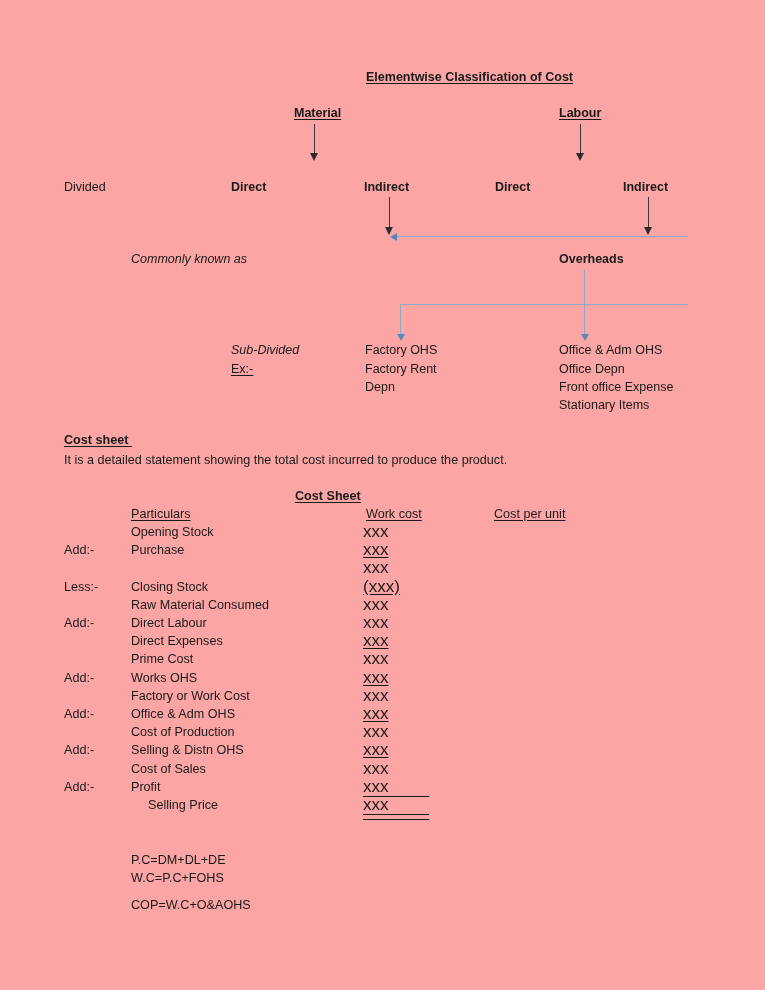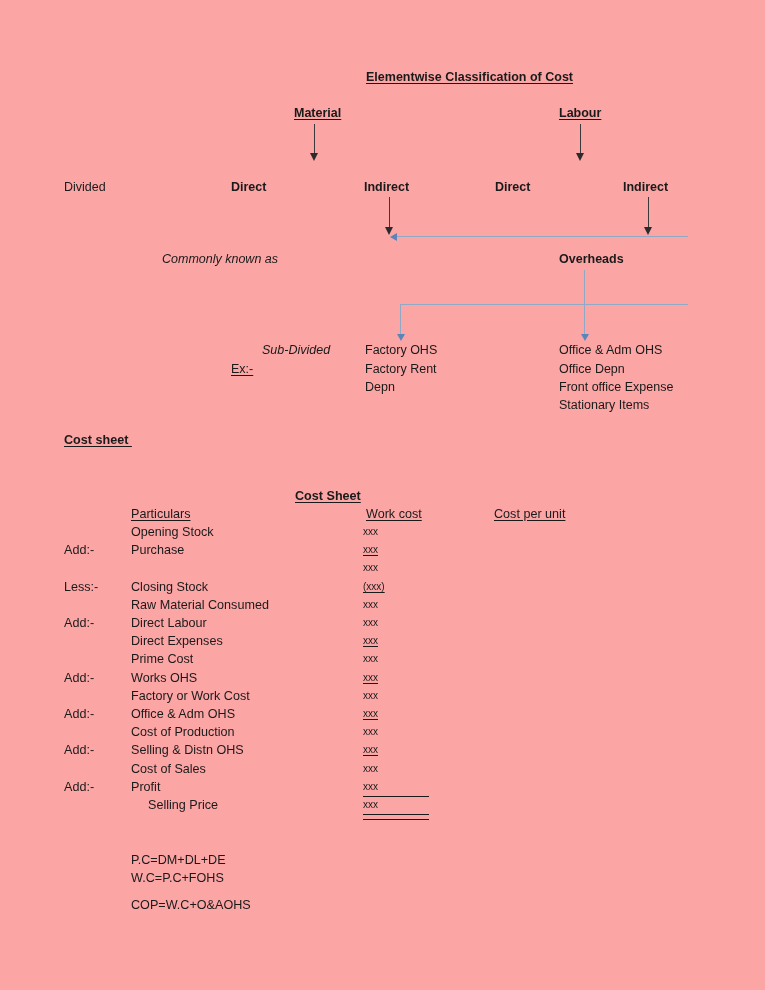--- a/index.html
+++ b/index.html
@@ -17,21 +17,21 @@
     width: 765px;
     height: 990px;
     background: #fca5a5;
     overflow: hidden;
   }
   .abs { position: absolute; white-space: pre; }
 
   
   .t      { font-size: 12.5px; line-height: 14px; color: #1a1a1a; }
   .bold   { font-weight: bold; }
-  .ital   { font-style: italic; margin-left: 31px; }
+  .ital   { font-style: italic; }
   .uline  { text-decoration: underline; text-underline-offset: 2px; }
   .body-t { font-size: 12.6px; line-height: 14px; color: #1a1a1a; }
 
   
   .vline-black {
     position: absolute;
     width: 1px;
     background: #3a3a3a;
   }
   .arrowhead-down-black {
@@ -60,21 +60,21 @@
   }
   .arrowhead-left-blue {
     position: absolute;
     width: 0; height: 0;
     border-top: 4px solid transparent;
     border-bottom: 4px solid transparent;
     border-right: 7px solid #5b84bb;
   }
 
   
-  .amt { font-size: 10px; line-height: 14px; color: #1a1a1a; }
+  .amt { font-size: 17px; line-height: 14px; color: #1a1a1a; }
   .amt.u { text-decoration: underline; text-underline-offset: 2px; }
   .rule-single {
     position: absolute;
     height: 1.4px;
     background: #1a1a1a;
   }
   .rule-double {
     position: absolute;
     height: 4px;
     border-top: 1.4px solid #1a1a1a;
@@ -136,20 +136,21 @@
   <div class="abs t" style="left:365px; top:362px;">Factory Rent</div>
   <div class="abs t" style="left:365px; top:380px;">Depn</div>
 
   <div class="abs t" style="left:559px; top:343px;">Office &amp; Adm OHS</div>
   <div class="abs t" style="left:559px; top:362px;">Office Depn</div>
   <div class="abs t" style="left:559px; top:380px;">Front office Expense</div>
   <div class="abs t" style="left:559px; top:398px;">Stationary Items</div>
 
   <div class="abs body-t bold uline" style="left:64px; top:433px;">Cost sheet </div>
 
+  <div class="abs body-t" style="left:64px; top:453px;">It is a detailed statement showing the total cost incurred to produce the product.</div>
 
   <div class="abs body-t bold uline" style="left:295px; top:489px;">Cost Sheet</div>
 
   <div class="abs body-t uline" style="left:131px; top:507px;">Particulars</div>
   <div class="abs body-t uline" style="left:366px; top:507px;">Work cost</div>
   <div class="abs body-t uline" style="left:494px; top:507px;">Cost per unit</div>
 
   <div id="cost-rows">
       <div class="abs body-t" style="left: 131px; top: 525px;">Opening Stock</div>
       <div class="abs amt" style="left: 363px; top: 525px;">xxx</div>

